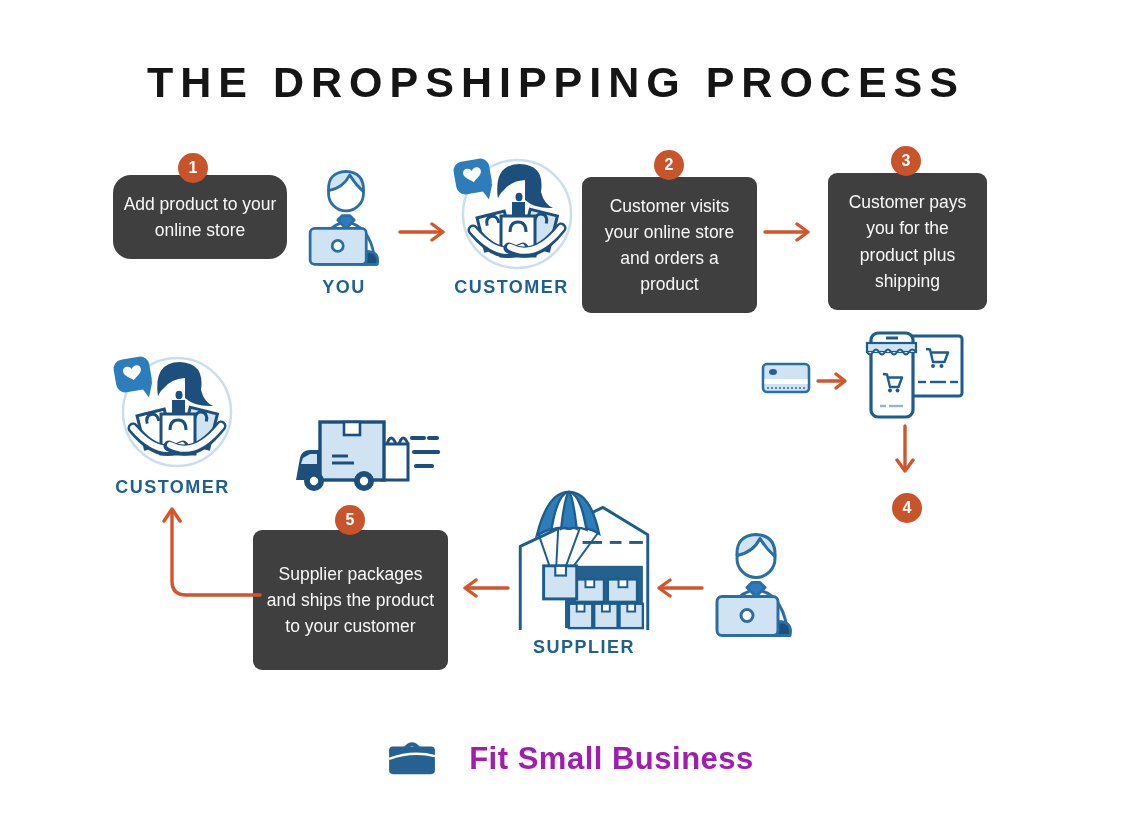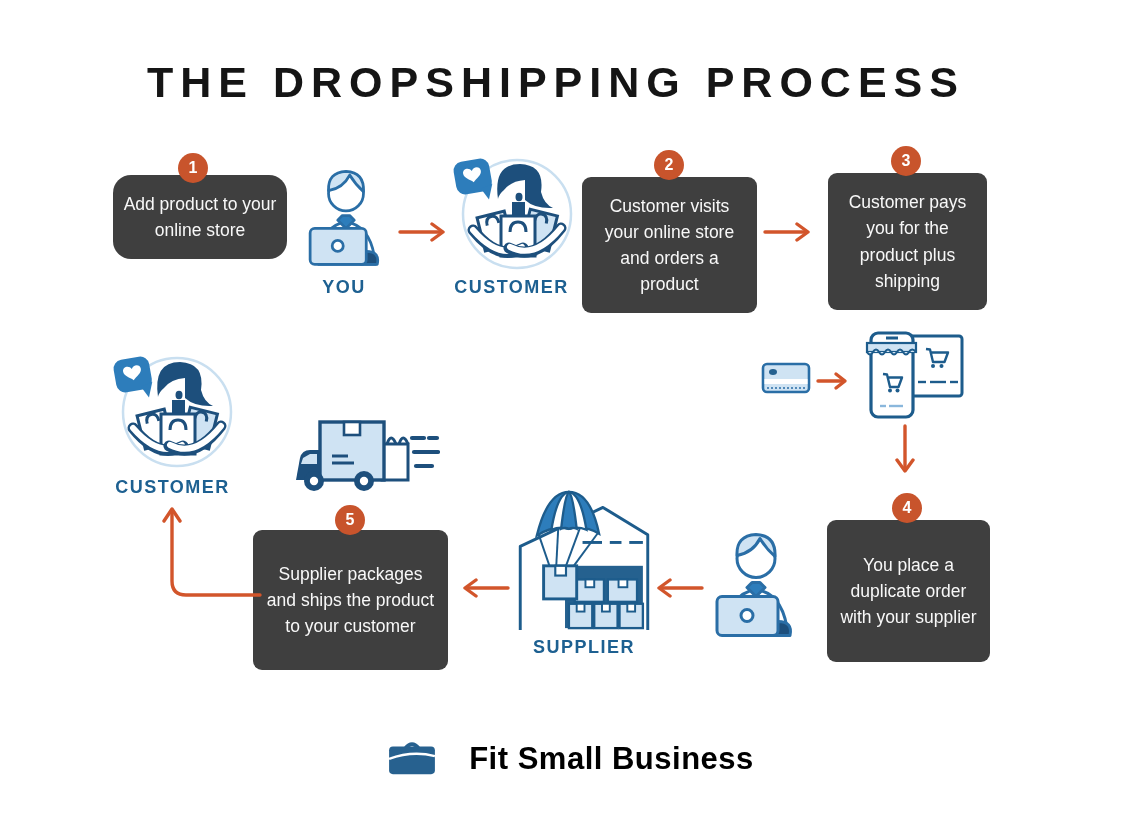--- a/index.html
+++ b/index.html
@@ -24,21 +24,21 @@
   }
   .actor-label{
     color:#1d6091;font-weight:700;font-size:18px;letter-spacing:1.5px;
     text-align:center;
   }
   .arrow svg{display:block;}
   .arrow path,.arrow line{stroke:#d2552b;stroke-width:3.4;fill:none;stroke-linecap:round;stroke-linejoin:round;}
   #footer-logo{
     left:0;top:736px;width:1141px;display:flex;align-items:center;justify-content:center;gap:12px;
   }
-  #brand-text{font-size:31px;font-weight:700;color:#000000;letter-spacing:0.5px;margin-left:20px;}
+  #brand-text{font-size:31px;font-weight:700;color:#a21caf;letter-spacing:0.5px;margin-left:20px;}
 </style>
 </head>
 <body>
 
 <div id="stage">
 
   <div class="abs" id="title">THE DROPSHIPPING PROCESS</div>
 
   <div class="abs step-box" style="left:113px;top:175px;width:174px;height:84px;border-radius:18px;">
     <span>Add product to your online store</span>
@@ -148,23 +148,20 @@
       <line x1="37" y1="76" x2="51" y2="76" stroke="#8ab7dc" stroke-width="2.4"></line>
     </svg>
   </div>
   <div class="abs arrow" style="left:895px;top:424px;">
     <svg width="20" height="54">
         <line x1="10" y1="2" x2="10" y2="44"></line>
         <path d="M2 36 L10 47 L18 36"></path>
       </svg>
   </div>
 
-  <div class="abs step-box" style="left:827px;top:520px;width:163px;height:142px;">
-    <span>You place a duplicate order with your supplier</span>
-  </div>
   <div class="abs badge" style="left:892px;top:493px;">4</div>
 
   <div class="abs" style="left:706px;top:522px;width:100px;height:122px;">
     <svg viewBox="0 0 100 115" width="100" height="122">
       <g stroke="#2a6ea6" stroke-width="3" stroke-linejoin="round" stroke-linecap="round">
         <path d="M20 110 Q22 68 50 64 Q78 68 82 110 Z" fill="#fff"></path>
         <path d="M72 96 Q87 96 84 110 L66 110 Z" fill="#1d4f7c"></path>
         <circle cx="50" cy="33" r="19" fill="#fff"></circle>
         <path d="M31 30 Q30 10 50 9 Q70 10 69 31 Q60 23 54 13 Q47 27 31 30 Z" fill="#cfe3f3"></path>
         <path d="M41 62 L50 71 L59 62 L54 57 L46 57 Z" fill="#2d7dbb"></path>

